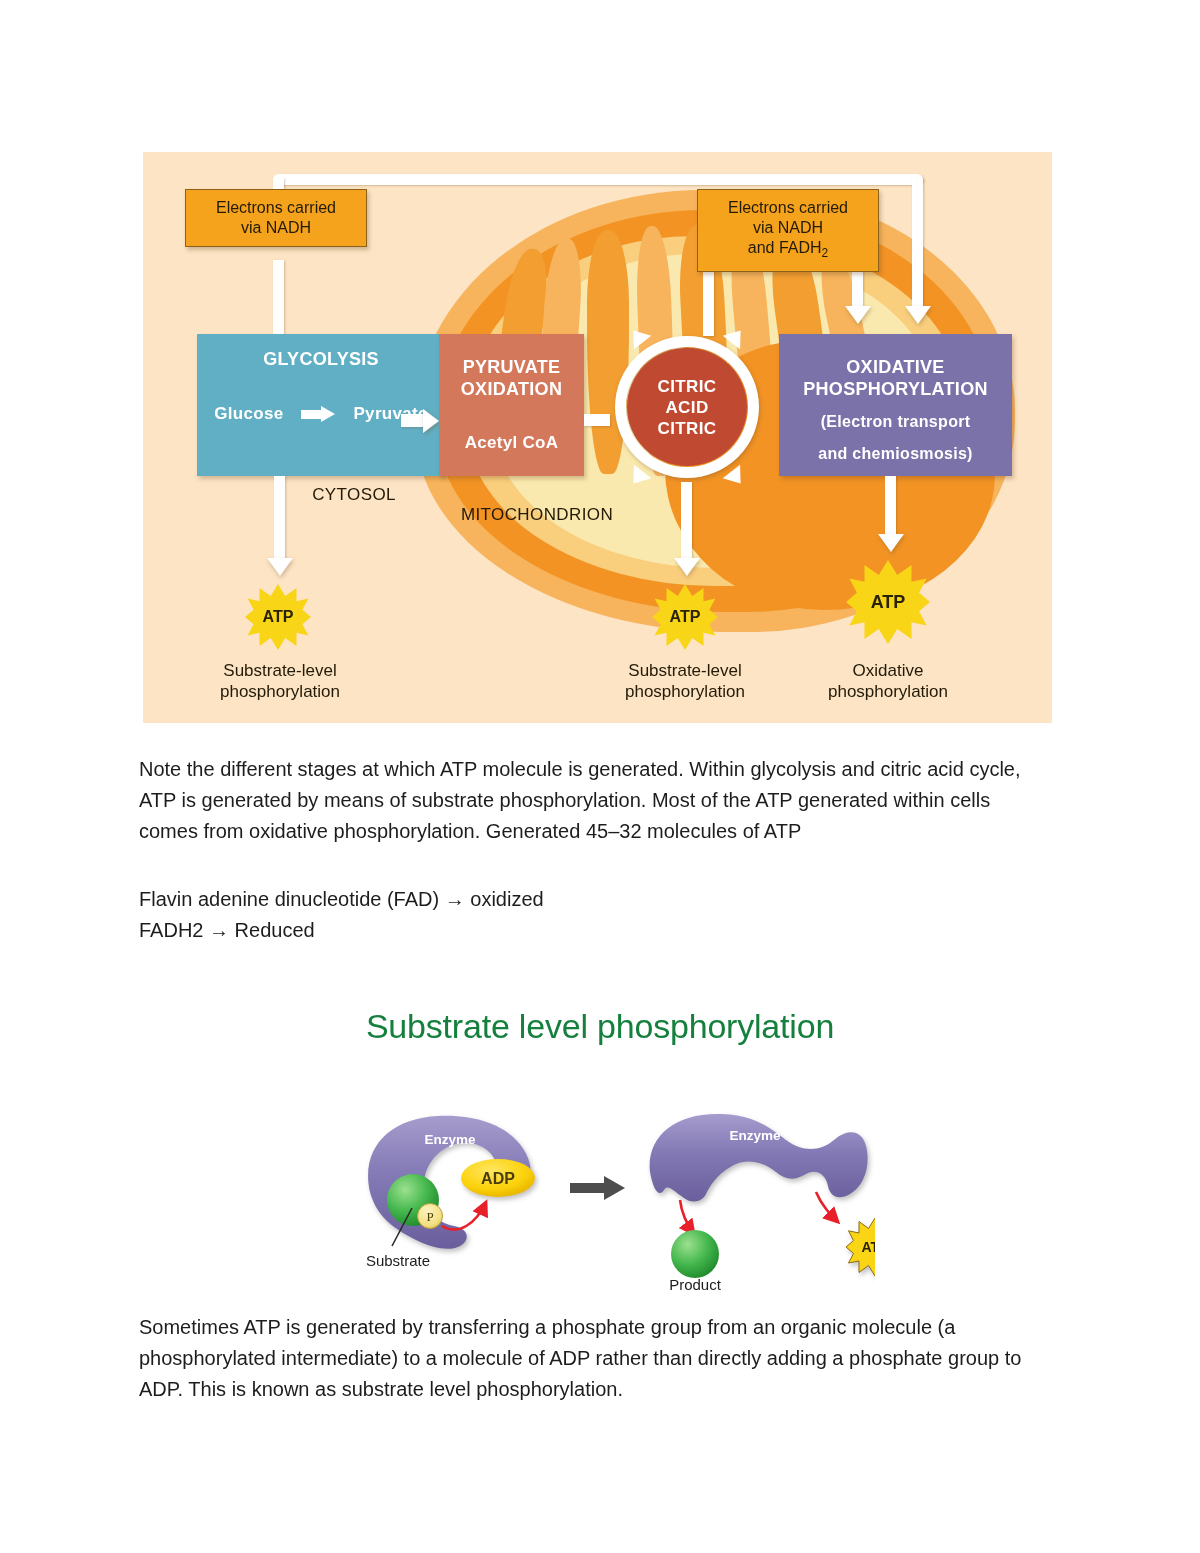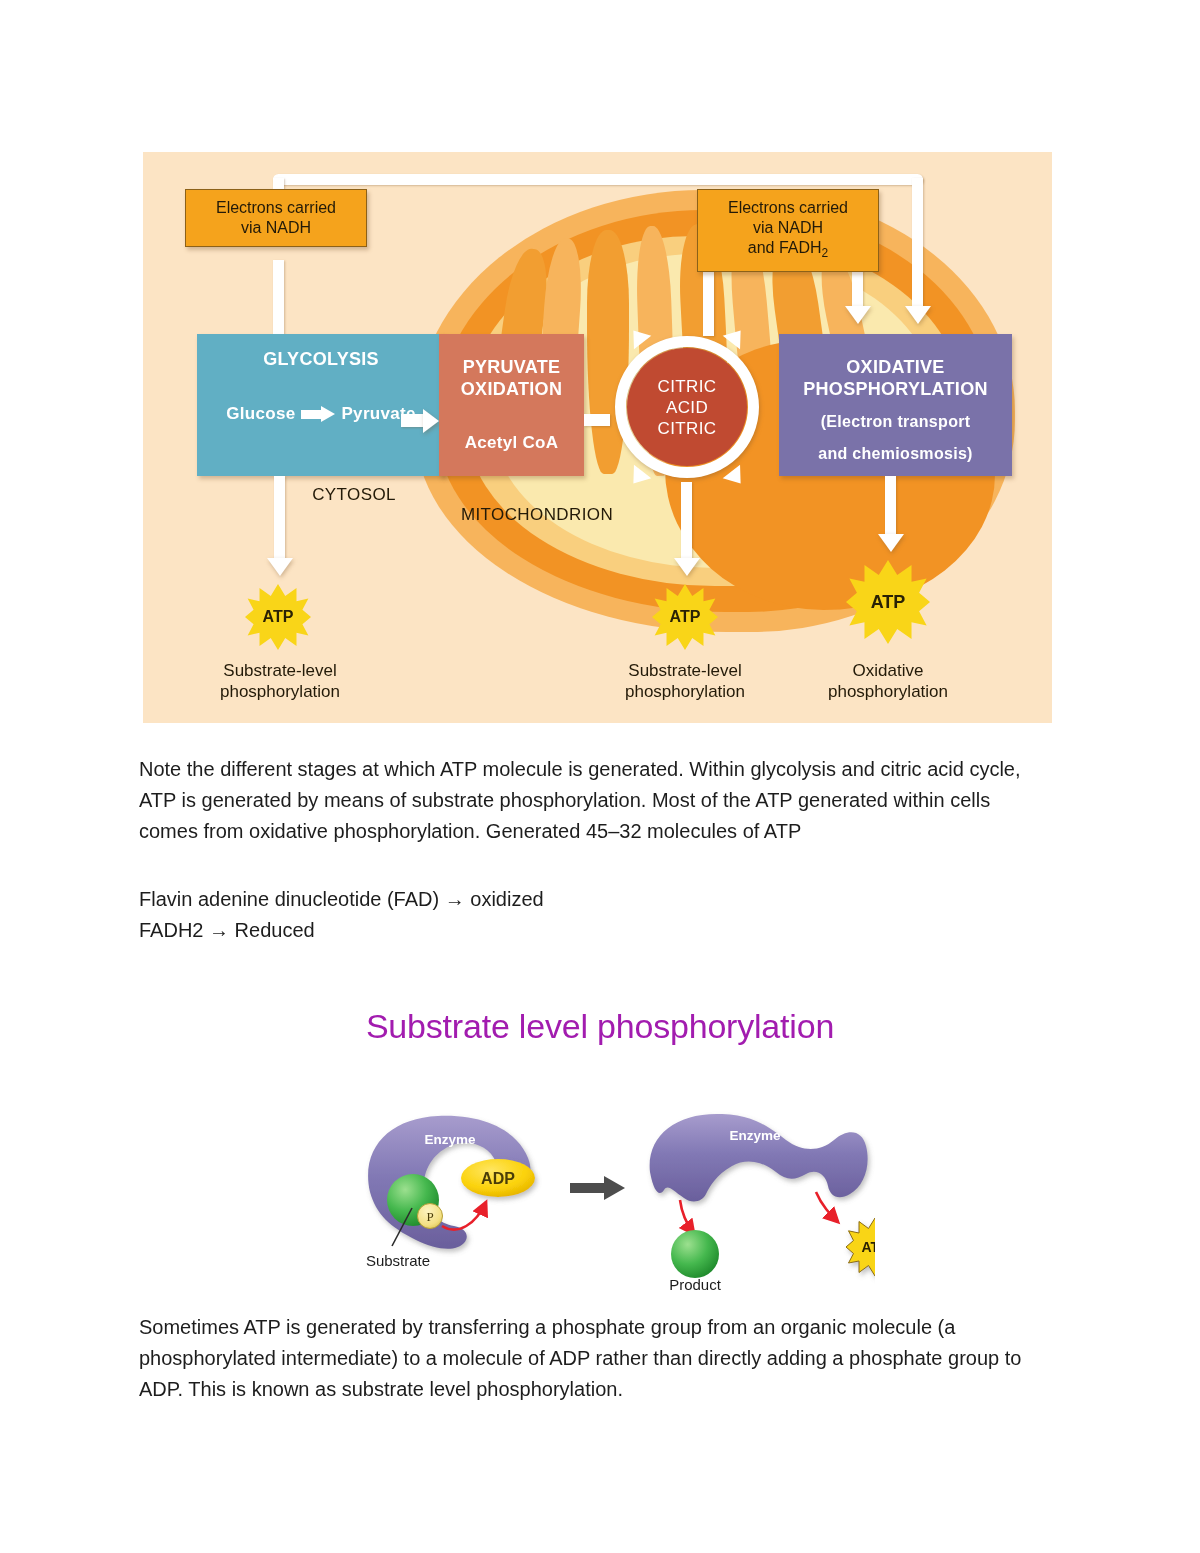--- a/index.html
+++ b/index.html
@@ -110,21 +110,21 @@
   .box-glycolysis {
     left: 10px; top: 182px; width: 248px; height: 142px;
     background: #61afc4;
     padding-top: 14px;
     margin-left: 44px;
   }
   .glyc-row {
     display: flex;
     align-items: center;
     justify-content: center;
-    gap: 6px;
+    gap: 18px;
     margin-top: 34px;
     font-size: 17px;
   }
   .arrow-white-sm {
     width: 34px; height: 14px;
     position: relative;
     flex: 0 0 auto;
   }
   .arrow-white-sm:before {
     content: "";
@@ -171,21 +171,21 @@
     box-sizing: border-box;
     filter: drop-shadow(1px 2px 2px rgba(120,80,40,.35));
   }
   .cac-core {
     position: absolute;
     left: 20px; top: 16px;
     width: 120px; height: 118px;
     background: #c04a31;
     border-radius: 50%;
     color: #fff;
-    font-weight: normal;
+    font-weight: bold;
     font-size: 17px;
     line-height: 21px;
     display: flex;
     align-items: center;
     justify-content: center;
     text-align: center;
     letter-spacing: .4px;
   }
   .cac-tri {
     position: absolute;
@@ -273,21 +273,21 @@
 
   
   .heading-slp {
     position: absolute;
     left: 0; top: 982px;
     width: 1200px;
     text-align: center;
     font-size: 34px;
     line-height: 42px;
     font-weight: normal;
-    color: #a21caf;
+    color: #15803d;
     letter-spacing: -.2px;
   }
 
   
   .fig-slp {
     position: absolute;
     left: 350px;
     top: 1100px;
     width: 525px;
     height: 190px;

